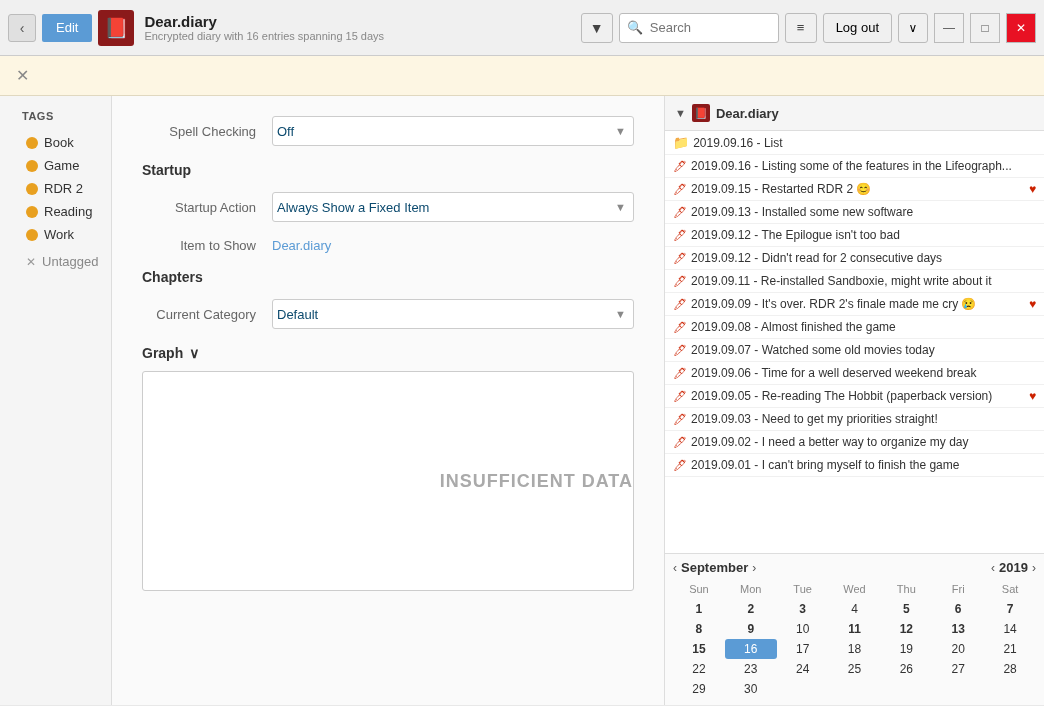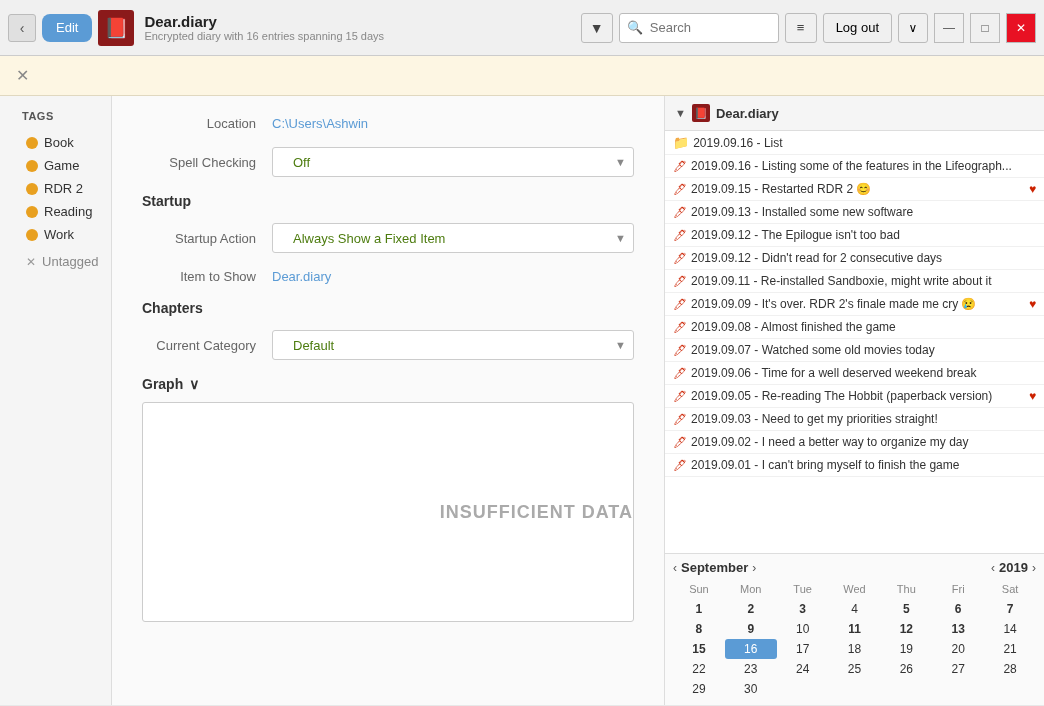--- a/index.html
+++ b/index.html
@@ -1,21 +1,21 @@
 <!DOCTYPE html>
 <html><head>
   <meta charset="utf-8">
   <style>
     * { box-sizing: border-box; margin: 0; padding: 0; }
     body { font-family: 'Segoe UI', Arial, sans-serif; font-size: 13px; background: #e8e8e8; width: 1044px; height: 706px; overflow: hidden; }
 
     
     .title-bar { display: flex; align-items: center; background: #f0f0f0; border-bottom: 1px solid #ccc; height: 56px; padding: 0 8px; gap: 6px; }
     .title-bar-back { width: 28px; height: 28px; background: #e0e0e0; border: 1px solid #bbb; border-radius: 3px; display: flex; align-items: center; justify-content: center; cursor: pointer; font-size: 14px; color: #555; }
-    .title-bar-edit { background: #5b9bd5; color: white; border: none; border-radius: 8px; padding: 4px 14px; font-size: 13px; cursor: pointer; height: 28px; }
+    .title-bar-edit { background: #5b9bd5; color: white; border: none; border-radius: 2px; padding: 4px 14px; font-size: 13px; cursor: pointer; height: 28px; }
     .title-bar-icon { width: 36px; height: 36px; background: #8b1a1a; border-radius: 3px; display: flex; align-items: center; justify-content: center; color: white; font-size: 20px; }
     .title-bar-info { flex: 1; display: flex; flex-direction: column; justify-content: center; margin-left: 4px; }
     .title-bar-title { font-size: 15px; font-weight: bold; color: #222; }
     .title-bar-subtitle { font-size: 11px; color: #888; }
     .title-bar-search-area { display: flex; align-items: center; gap: 6px; }
     .filter-btn { width: 32px; height: 30px; background: #f0f0f0; border: 1px solid #bbb; border-radius: 3px; display: flex; align-items: center; justify-content: center; cursor: pointer; color: #444; font-size: 14px; }
     .search-box { display: flex; align-items: center; background: white; border: 1px solid #bbb; border-radius: 3px; padding: 0 8px; height: 30px; width: 160px; gap: 6px; }
     .search-box input { border: none; outline: none; font-size: 13px; width: 100%; background: transparent; color: #999; }
     .hamburger-btn { width: 32px; height: 30px; background: #f0f0f0; border: 1px solid #bbb; border-radius: 3px; display: flex; align-items: center; justify-content: center; cursor: pointer; color: #444; }
     .logout-btn { background: #f0f0f0; border: 1px solid #bbb; border-radius: 3px; padding: 4px 12px; height: 30px; cursor: pointer; font-size: 13px; }
@@ -37,21 +37,21 @@
     .tag-dot { width: 12px; height: 12px; border-radius: 50%; flex-shrink: 0; }
     .tag-untagged { display: flex; align-items: center; gap: 6px; padding: 3px 4px; font-size: 13px; color: #888; cursor: pointer; margin-top: 6px; }
 
     
     .content-area { flex: 1; background: #fafafa; padding: 0; overflow: hidden; }
     .settings-panel { padding: 20px 30px; }
     .settings-row { display: flex; align-items: center; margin-bottom: 16px; }
     .settings-label { width: 130px; text-align: right; color: #666; font-size: 13px; padding-right: 16px; flex-shrink: 0; }
     .settings-value-link { color: #5b9bd5; text-decoration: none; font-size: 13px; }
     .select-wrapper { flex: 1; position: relative; }
-    .select-wrapper select { width: 100%; height: 30px; border: 1px solid #ccc; border-radius: 3px; background: white; padding: 0 20px; font-size: 13px; appearance: none; color: #4d7c0f; cursor: pointer; }
+    .select-wrapper select { width: 100%; height: 30px; border: 1px solid #ccc; border-radius: 3px; background: white; padding: 0 4px; font-size: 13px; appearance: none; color: #0c4a6e; cursor: pointer; }
     .select-arrow { position: absolute; right: 8px; top: 50%; transform: translateY(-50%); color: #888; pointer-events: none; font-size: 11px; }
     .section-title { font-size: 14px; font-weight: bold; color: #333; margin-bottom: 14px; margin-top: 4px; }
     .graph-section { margin-top: 10px; }
     .graph-header { display: flex; align-items: center; gap: 6px; font-size: 14px; font-weight: bold; color: #333; margin-bottom: 10px; cursor: pointer; }
     .graph-box { border: 1px solid #ccc; border-radius: 3px; height: 220px; background: white; display: flex; align-items: center; justify-content: flex-end; margin: 0 0 0 0; }
     .graph-placeholder { font-size: 18px; font-weight: bold; color: #aaa; letter-spacing: 1px; }
 
     
     .right-panel { width: 380px; background: white; border-left: 1px solid #ddd; flex-shrink: 0; display: flex; flex-direction: column; }
     .entries-header { display: flex; align-items: center; padding: 8px 10px; background: #f5f5f5; border-bottom: 1px solid #ddd; }
@@ -152,24 +152,20 @@
     </div>
     <div class="tag-untagged">
       <span style="color:#999;font-size:12px;">✕</span>
       <span>Untagged</span>
     </div>
   </div>
 
   <div class="content-area">
     <div class="settings-panel">
       <div class="settings-row">
-        <span class="settings-label">Location</span>
-        <a class="settings-value-link" href="#">C:\Users\Ashwin</a>
-      </div>
-      <div class="settings-row">
         <span class="settings-label">Spell Checking</span>
         <div class="select-wrapper">
           <select>
             <option>Off</option>
           </select>
           <span class="select-arrow">▼</span>
         </div>
       </div>
 
       <div class="section-title">Startup</div>

